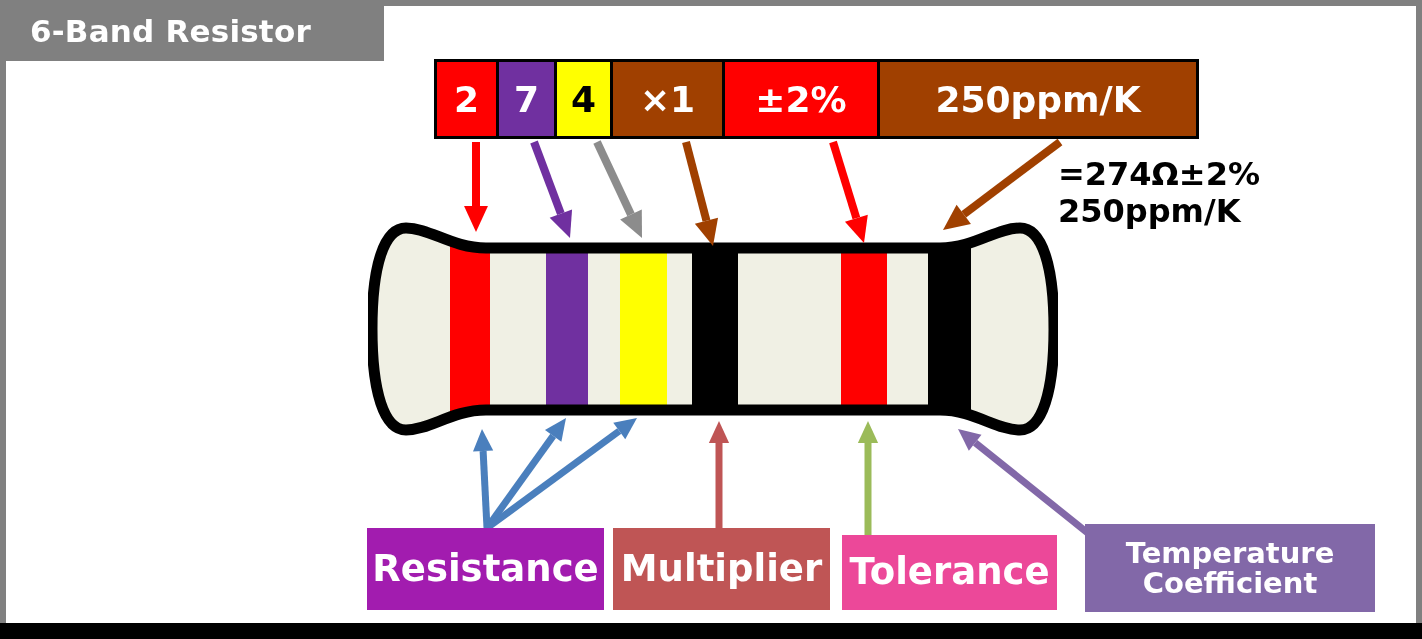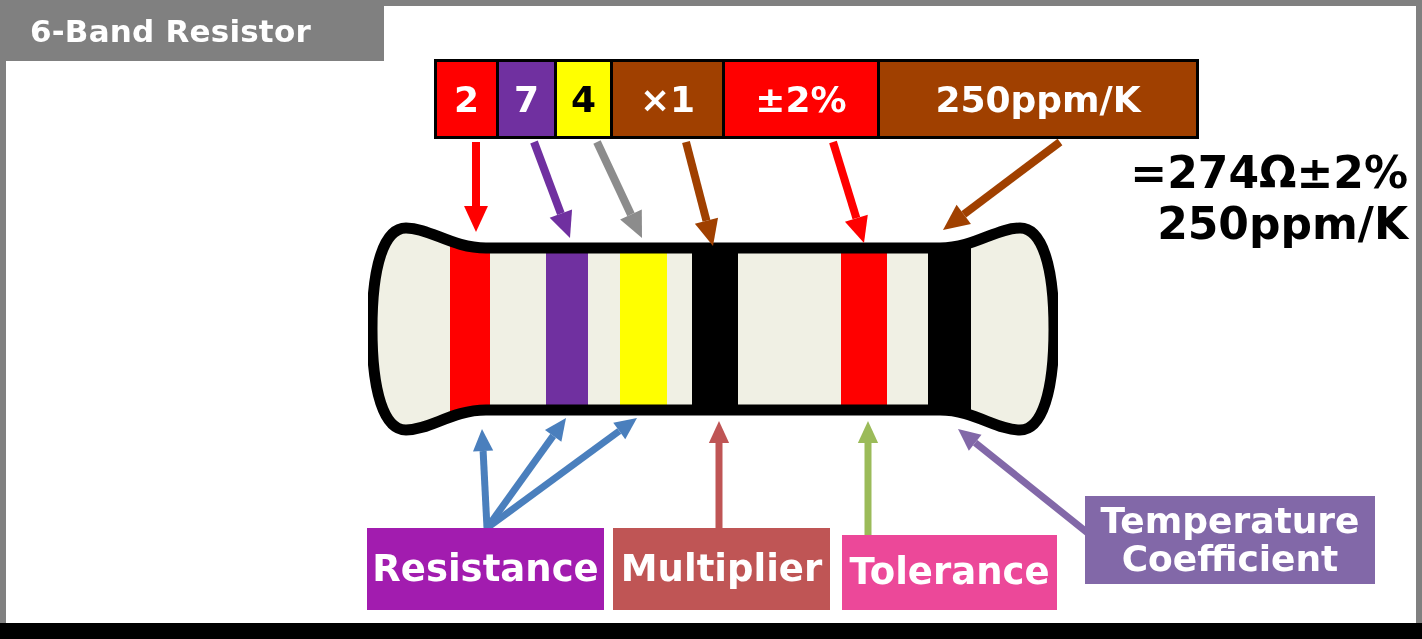--- a/index.html
+++ b/index.html
@@ -14,22 +14,22 @@
          letter-spacing:.2px;box-sizing:border-box;padding-left:30px;z-index:9;}
 
   
   #legend{position:absolute;left:434px;top:59px;height:80px;display:flex;
           border:3px solid #000;box-sizing:border-box;z-index:6;}
   .lgb{display:flex;align-items:center;justify-content:center;box-sizing:border-box;
        border-right:3px solid #000;font-size:36px;font-weight:bold;white-space:nowrap;}
   .lgb:last-child{border-right:none;}
 
   
-  #result{position:absolute;left:1058px;top:148px;width:350px;text-align:right;
-          color:#000;font-size:44px;font-weight:bold;line-height:1.15;z-index:6;}
+  #result{position:absolute;left:1058px;top:156px;width:350px;text-align:left;
+          color:#000;font-size:32px;font-weight:bold;line-height:1.15;z-index:6;}
 
   
   #resistor{position:absolute;left:368px;top:222px;width:690px;height:214px;z-index:4;}
 
   
   .lbl{position:absolute;display:flex;align-items:center;justify-content:center;
        color:#fff;font-weight:bold;text-align:center;line-height:1.05;z-index:7;}
 
   
   .ovl{position:absolute;left:0;top:0;width:1422px;height:639px;pointer-events:none;}
@@ -147,18 +147,18 @@
 
 <div class="lbl" style="left: 367px; top: 528px; width: 237px; height: 82px; background: #a21caf; font-size: 37px;">
       <span>Resistance</span>
     </div>
     <div class="lbl" style="left: 613px; top: 528px; width: 217px; height: 82px; background: rgb(191, 85, 85); font-size: 37px;">
       <span>Multiplier</span>
     </div>
     <div class="lbl" style="left: 842px; top: 535px; width: 215px; height: 75px; background: #ec4899; font-size: 37px;">
       <span>Tolerance</span>
     </div>
-    <div class="lbl" style="left: 1085px; top: 496px; width: 290px; height: 88px; background: rgb(130, 104, 168); font-size: 36px;">
+    <div class="lbl" style="left: 1085px; top: 524px; width: 290px; height: 88px; background: rgb(130, 104, 168); font-size: 29px;">
       <span>Temperature Coefficient</span>
     </div>
   </div>
 
 <div id="bottombar"></div>
 
 </body></html>

